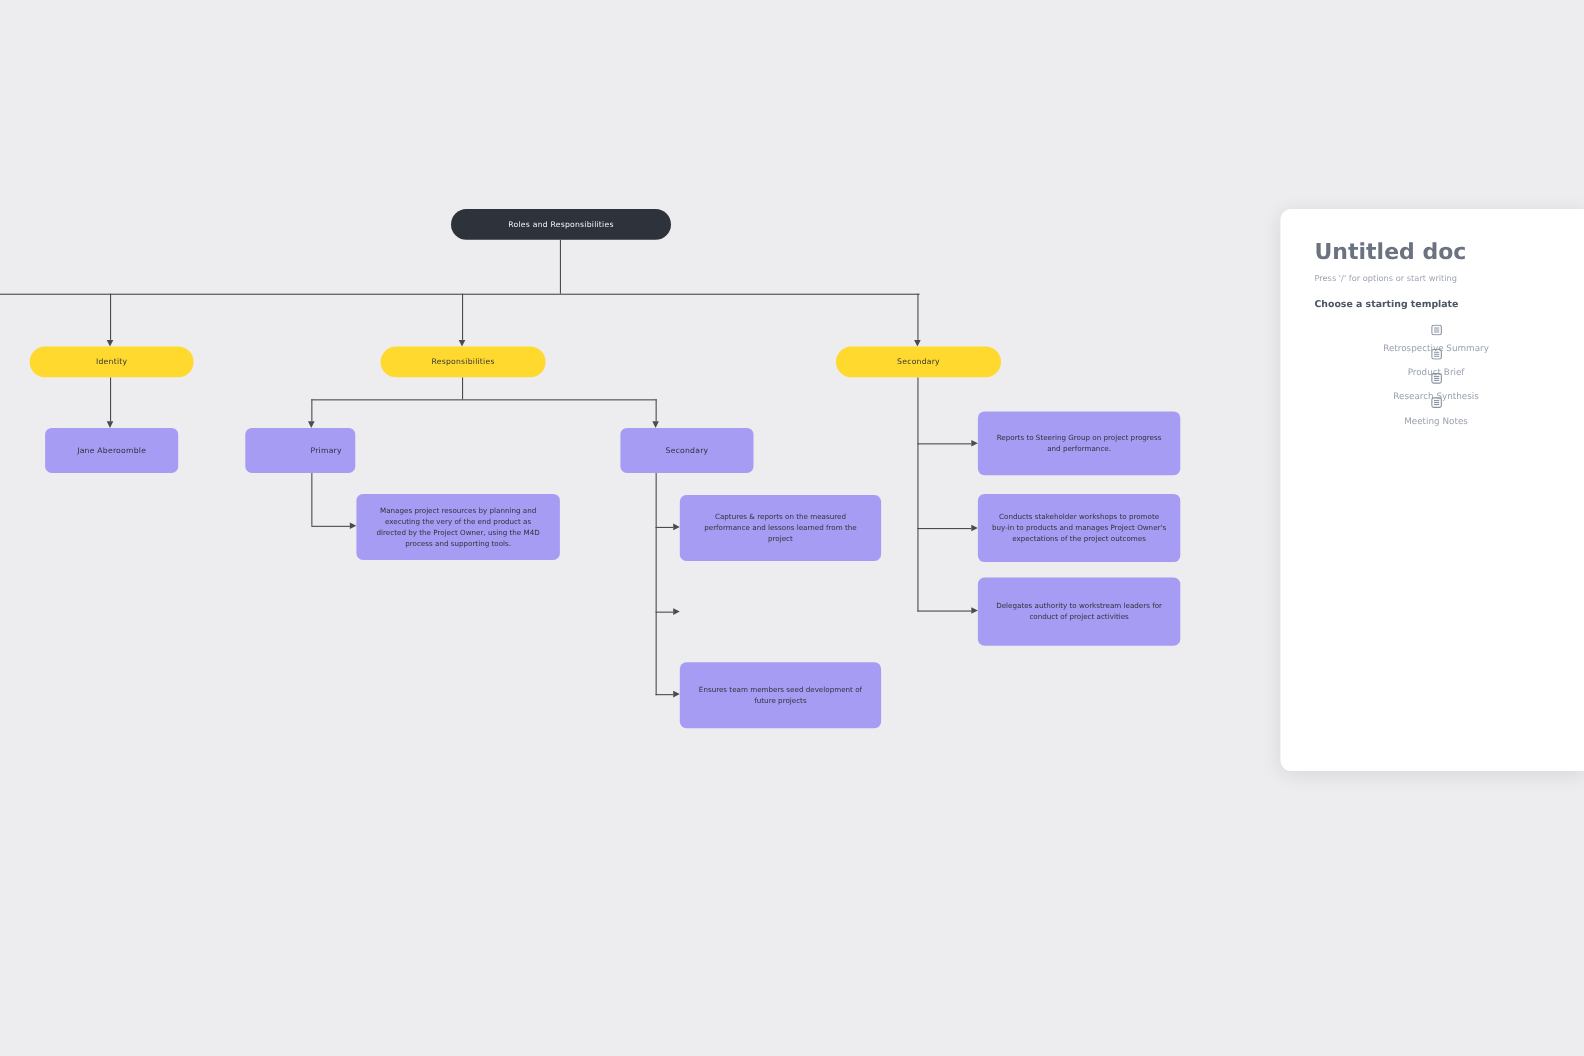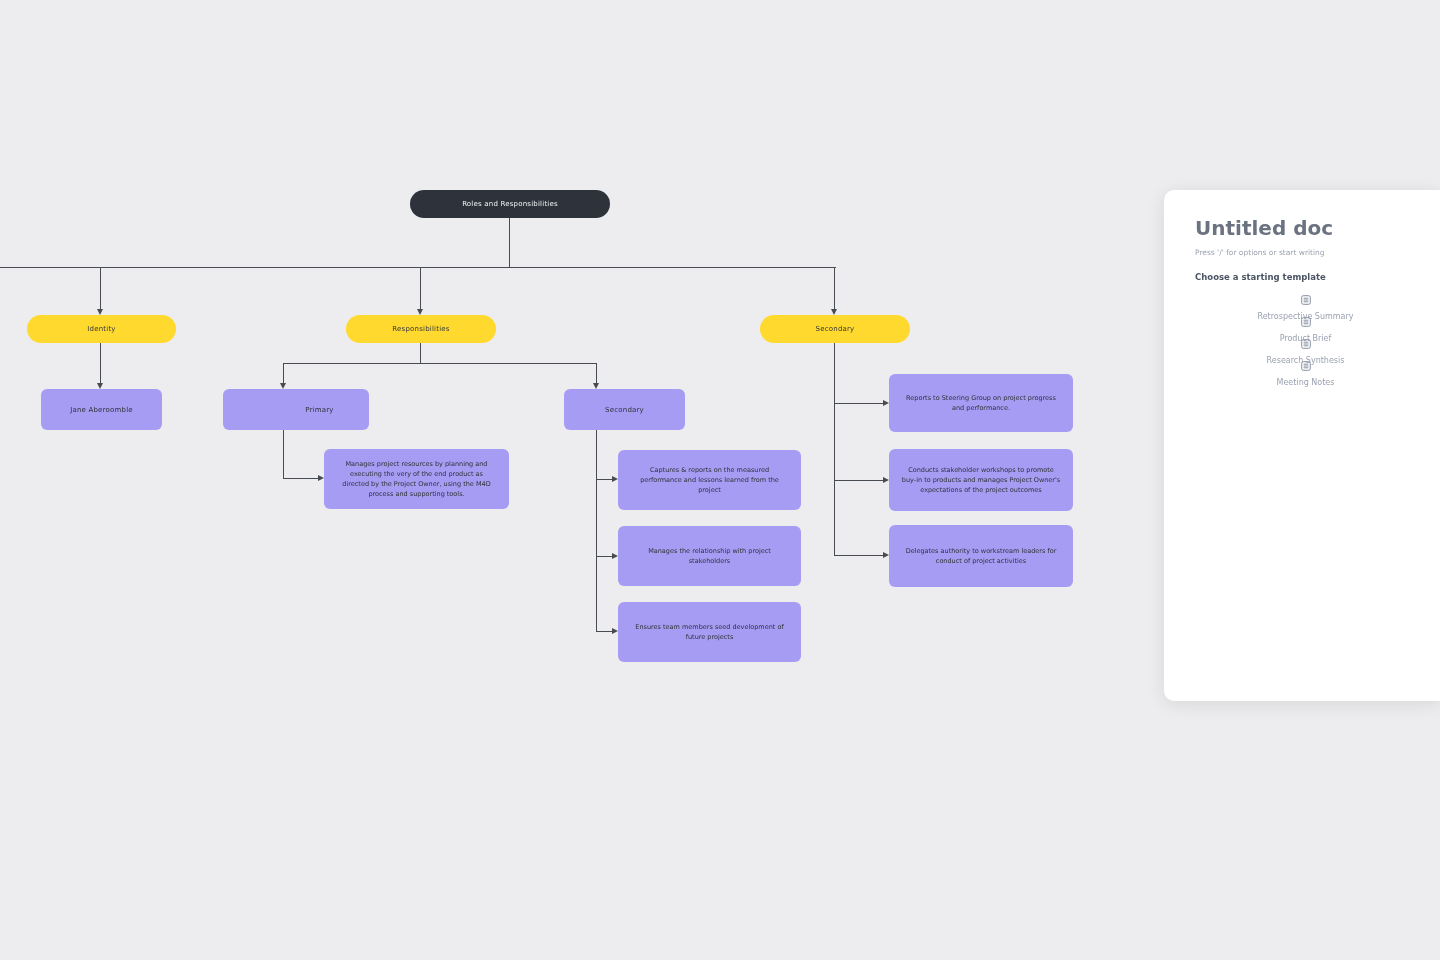--- a/index.html
+++ b/index.html
@@ -106,36 +106,33 @@
   <div class="node pill" style="left:346px;top:315px;width:150px;height:28px;">
     <span class="lbl">Responsibilities</span>
   </div>
   <div class="node pill" style="left:760px;top:315px;width:150px;height:28px;">
     <span class="lbl">Secondary</span>
   </div>
 
   <div class="node pbox" style="left:41px;top:389px;width:121px;height:41px;">
     <span class="lbl">Jane Aberoomble</span>
   </div>
-  <div class="node pbox" style="left:223px;top:389px;width:146px;height:41px;padding-left:47px;">
+  <div class="node pbox" style="left:223px;top:389px;width:100px;height:41px;padding-left:47px;">
     <span class="lbl">Primary</span>
   </div>
   <div class="node pbox" style="left:564px;top:389px;width:121px;height:41px;">
     <span class="lbl">Secondary</span>
   </div>
 
   <div class="node pbox detail" style="left:324px;top:449px;width:185px;height:60px;justify-content:center;">
     <span>Manages project resources by planning and executing the very of the end product as directed by the Project Owner, using the M4D process and supporting tools.</span>
   </div>
 
   <div class="node pbox detail" style="left:618px;top:450px;width:183px;height:60px;">
     <span>Captures &amp; reports on the measured performance and lessons learned from the project</span>
-  </div>
-  <div class="node pbox detail" style="left:618px;top:526px;width:183px;height:60px;">
-    <span>Manages the relationship with project stakeholders</span>
   </div>
   <div class="node pbox detail" style="left:618px;top:602px;width:183px;height:60px;">
     <span>Ensures team members seed development of future projects</span>
   </div>
 
   <div class="node pbox detail" style="left:889px;top:374px;width:184px;height:58px;">
     <span>Reports to Steering Group on project progress and performance.</span>
   </div>
   <div class="node pbox detail" style="left:889px;top:449px;width:184px;height:62px;">
     <span>Conducts stakeholder workshops to promote buy-in to products and manages Project Owner's expectations of the project outcomes</span>

